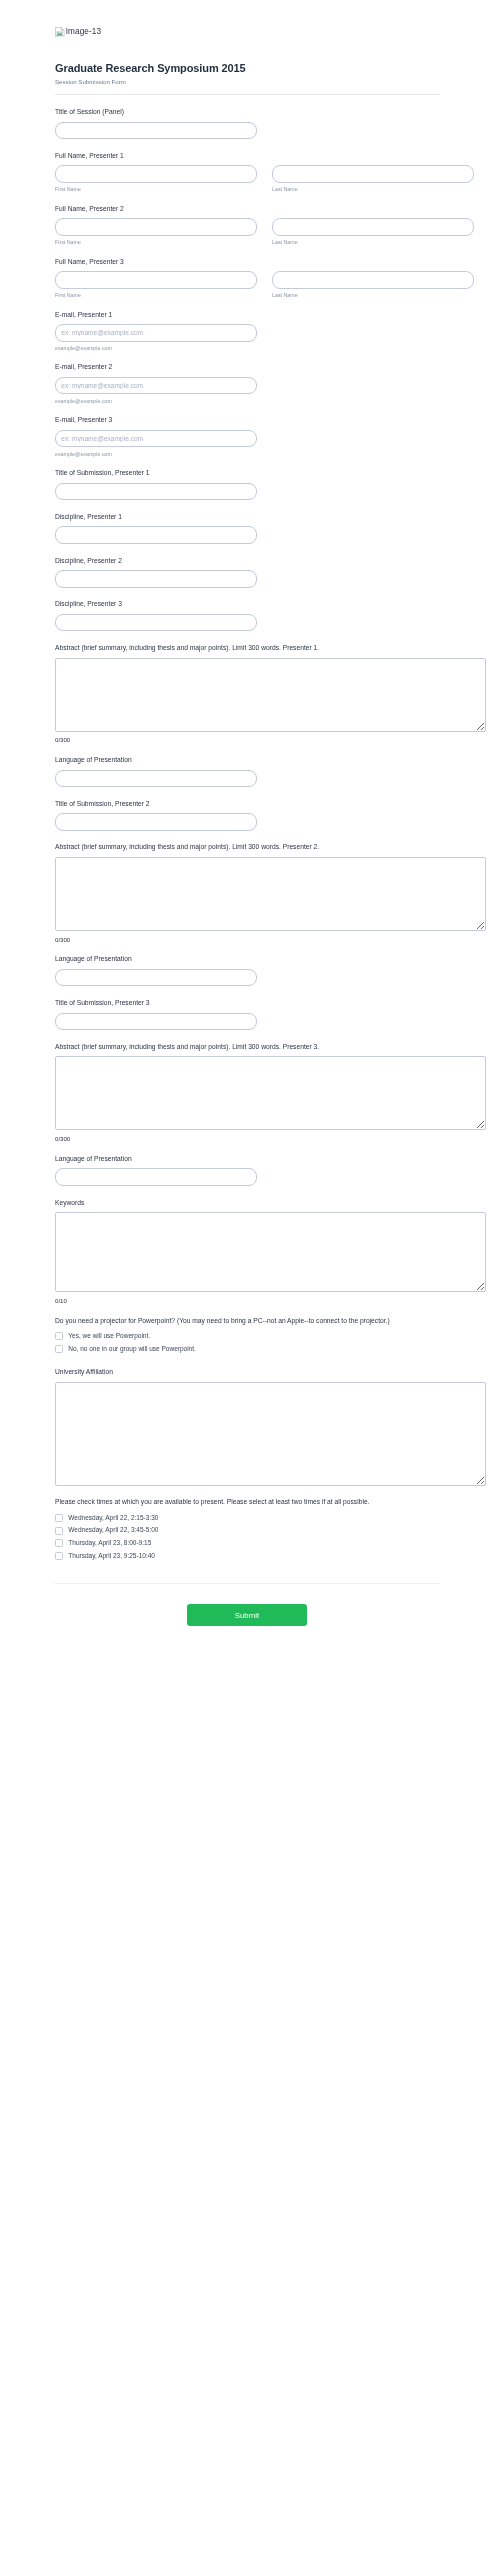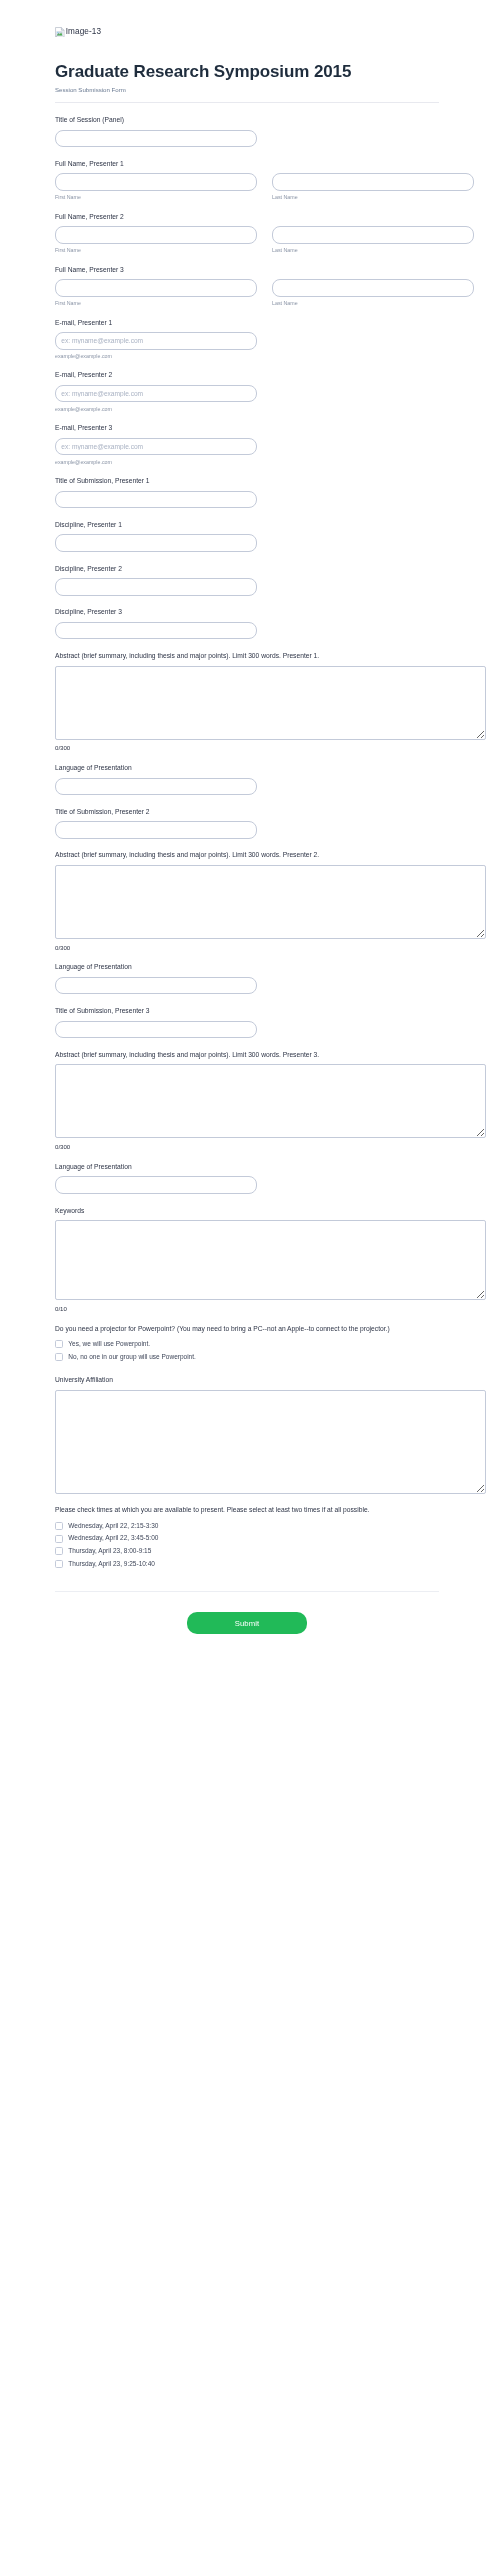--- a/index.html
+++ b/index.html
@@ -37,21 +37,21 @@
     color: #2c3345;
     line-height: 1;
     letter-spacing: 0.1px;
   }
 
   
   .form-header {
     padding: 24.5px 32px 0 32px;
   }
   .form-title {
-    font-size: 17px;
+    font-size: 11px;
     font-weight: bold;
     color: #1f2d3d;
     margin: 0 0 4.8px 0;
     letter-spacing: -0.1px;
   }
   .form-subtitle {
     font-size: 6.1px;
     color: #6a7a92;
     margin: 0;
     font-weight: normal;
@@ -157,21 +157,21 @@
   }
   .submit-wrap {
     padding: 20px 0 32px 0;
     text-align: center;
   }
   .submit-btn {
     display: inline-block;
     background: #21ba58;
     color: #ffffff;
     border: 0;
-    border-radius: 10px;
+    border-radius: 3px;
     font-family: "Liberation Sans", sans-serif;
     font-size: 7.7px;
     padding: 6.4px 29px;
     min-width: 120px;
     cursor: pointer;
     letter-spacing: 0.1px;
   }
 </style>
 </head>
 <body>

